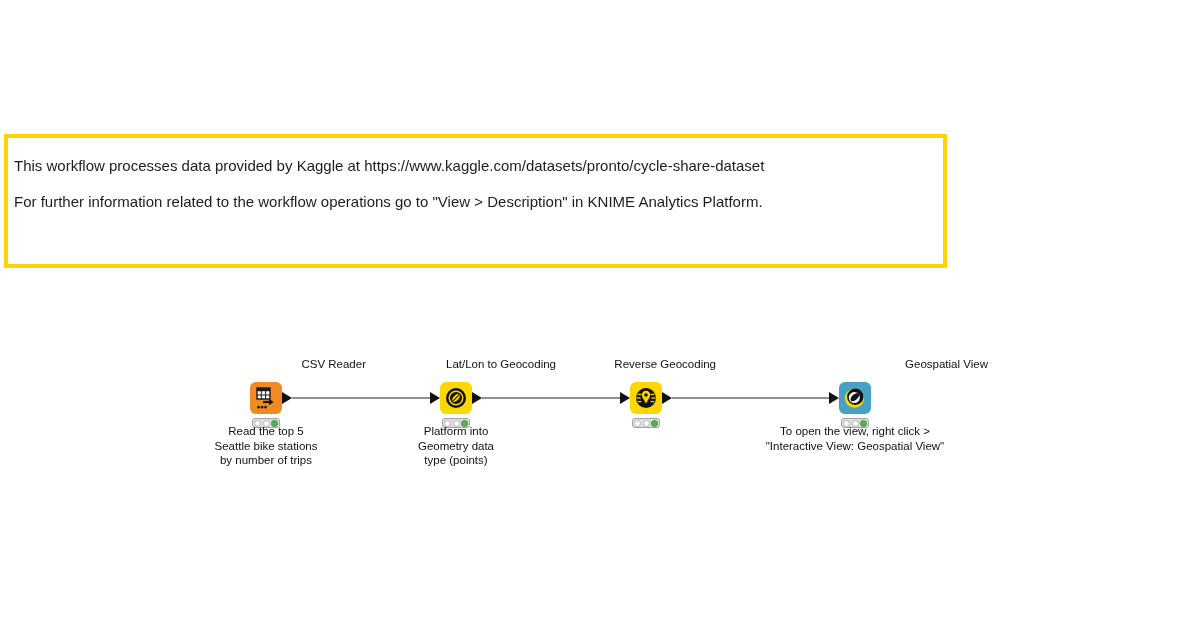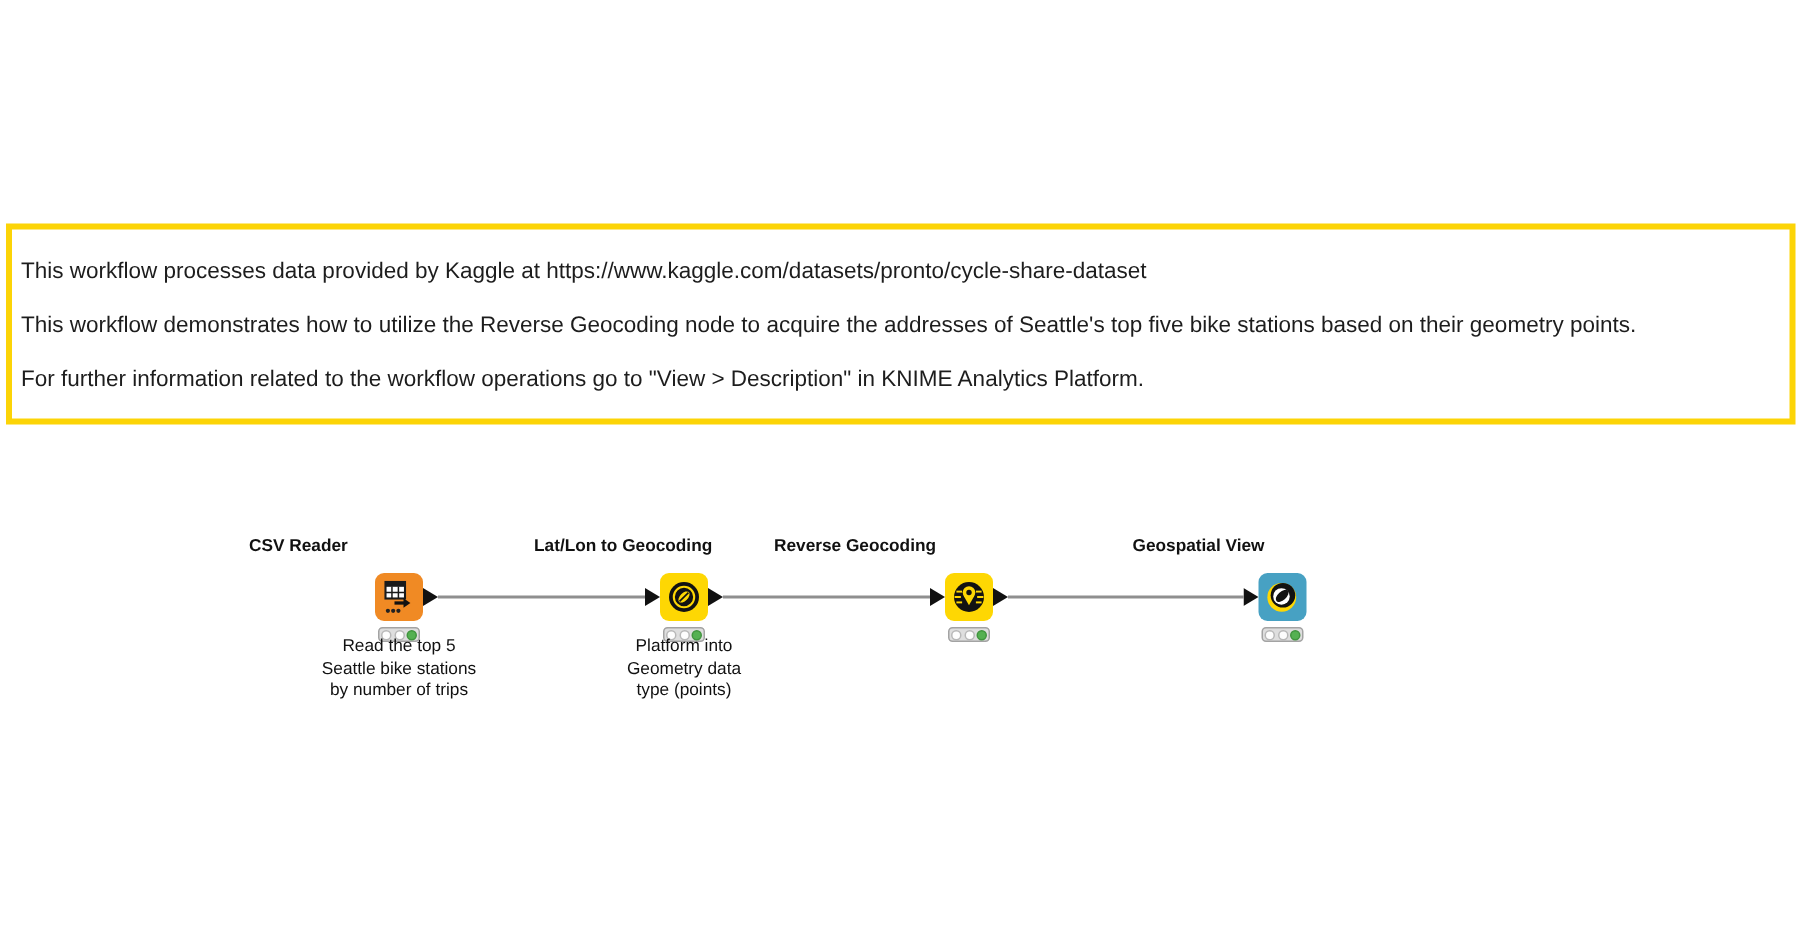--- a/index.html
+++ b/index.html
@@ -11,44 +11,44 @@
     width: 1200px;
     height: 630px;
     background: #ffffff;
     overflow: hidden;
   }
 
   
   .annotation-box {
     position: absolute;
     left: 4px;
-    top: 149px;
-    width: 1193px;
+    top: 134px;
+    width: 943px;
     height: 134px;
     border: 4px solid #fcd407;
     background: #ffffff;
   }
   .annotation-box .inner {
     padding: 10px 8px 0 6px;
   }
   .annotation-box p {
     font-size: 15px;
     line-height: 36px;
     color: #1d1d1d;
     white-space: nowrap;
   }
 
   
   .node-title {
     position: absolute;
     top: 358px;
     width: 200px;
-    text-align: left;
+    text-align: right;
     font-size: 11.5px;
-    font-weight: bold;
+    font-weight: normal;
     color: #111111;
   }
   .node-icon {
     position: absolute;
     top: 382px;
     width: 32px;
     height: 32px;
     border-radius: 6px;
     cursor: pointer;
   }
@@ -105,21 +105,20 @@
   }
 </style>
 </head>
 <body>
 
 <div class="canvas">
 
   <div class="annotation-box">
     <div class="inner">
       <p>This workflow processes data provided by Kaggle at https://www.kaggle.com/datasets/pronto/cycle-share-dataset</p>
-      <p>This workflow demonstrates how to utilize the Reverse Geocoding node to acquire the addresses of Seattle's top five bike stations based on their geometry points.</p>
       <p>For further information related to the workflow operations go to "View &gt; Description" in KNIME Analytics Platform.</p>
     </div>
   </div>
 
   <div class="node-title" style="left:166px">CSV Reader</div>
   <div class="node-icon icon-orange" style="left:250px">
     <svg viewBox="0 0 32 32">
       <rect x="7" y="6" width="13" height="11" fill="#ffffff" stroke="#1a1a1a" stroke-width="1.4"></rect>
       <rect x="7" y="6" width="13" height="3.2" fill="#1a1a1a"></rect>
       <line x1="11.3" y1="9" x2="11.3" y2="17" stroke="#1a1a1a" stroke-width="1"></line>
@@ -211,28 +210,30 @@
         <polygon points="0,0 10,6 0,12" fill="#111111"></polygon>
       </svg>
   </div>
   <div class="connector" style="left:672px; width:157px"></div>
   <div class="port" style="left:829px">
     <svg width="10" height="12" viewBox="0 0 10 12">
         <polygon points="0,0 10,6 0,12" fill="#111111"></polygon>
       </svg>
   </div>
 
-  <div class="node-title" style="left:755px">Geospatial View</div>
+  <div class="node-title" style="left:788px">Geospatial View</div>
   <div class="node-icon icon-blue" style="left:839px">
     <svg viewBox="0 0 32 32">
       <circle cx="15.5" cy="16.2" r="9.6" fill="#fed703"></circle>
       <circle cx="16.3" cy="14.8" r="8.2" fill="#121212"></circle>
       <circle cx="15.3" cy="15.6" r="5.5" fill="#ffffff"></circle>
       <ellipse cx="15.8" cy="15.2" rx="5.2" ry="2.8" fill="#121212" transform="rotate(-42 15.8 15.2)"></ellipse>
     </svg>
   </div>
   <div class="traffic-light" style="left:841px">
     <span class="light off"></span>
     <span class="light off"></span>
     <span class="light green"></span>
   </div>
+  <div class="node-desc" style="left:745px">To open the view, right click &gt;
+"Interactive View: Geospatial View"</div>
 
 </div>
 
 </body></html>

